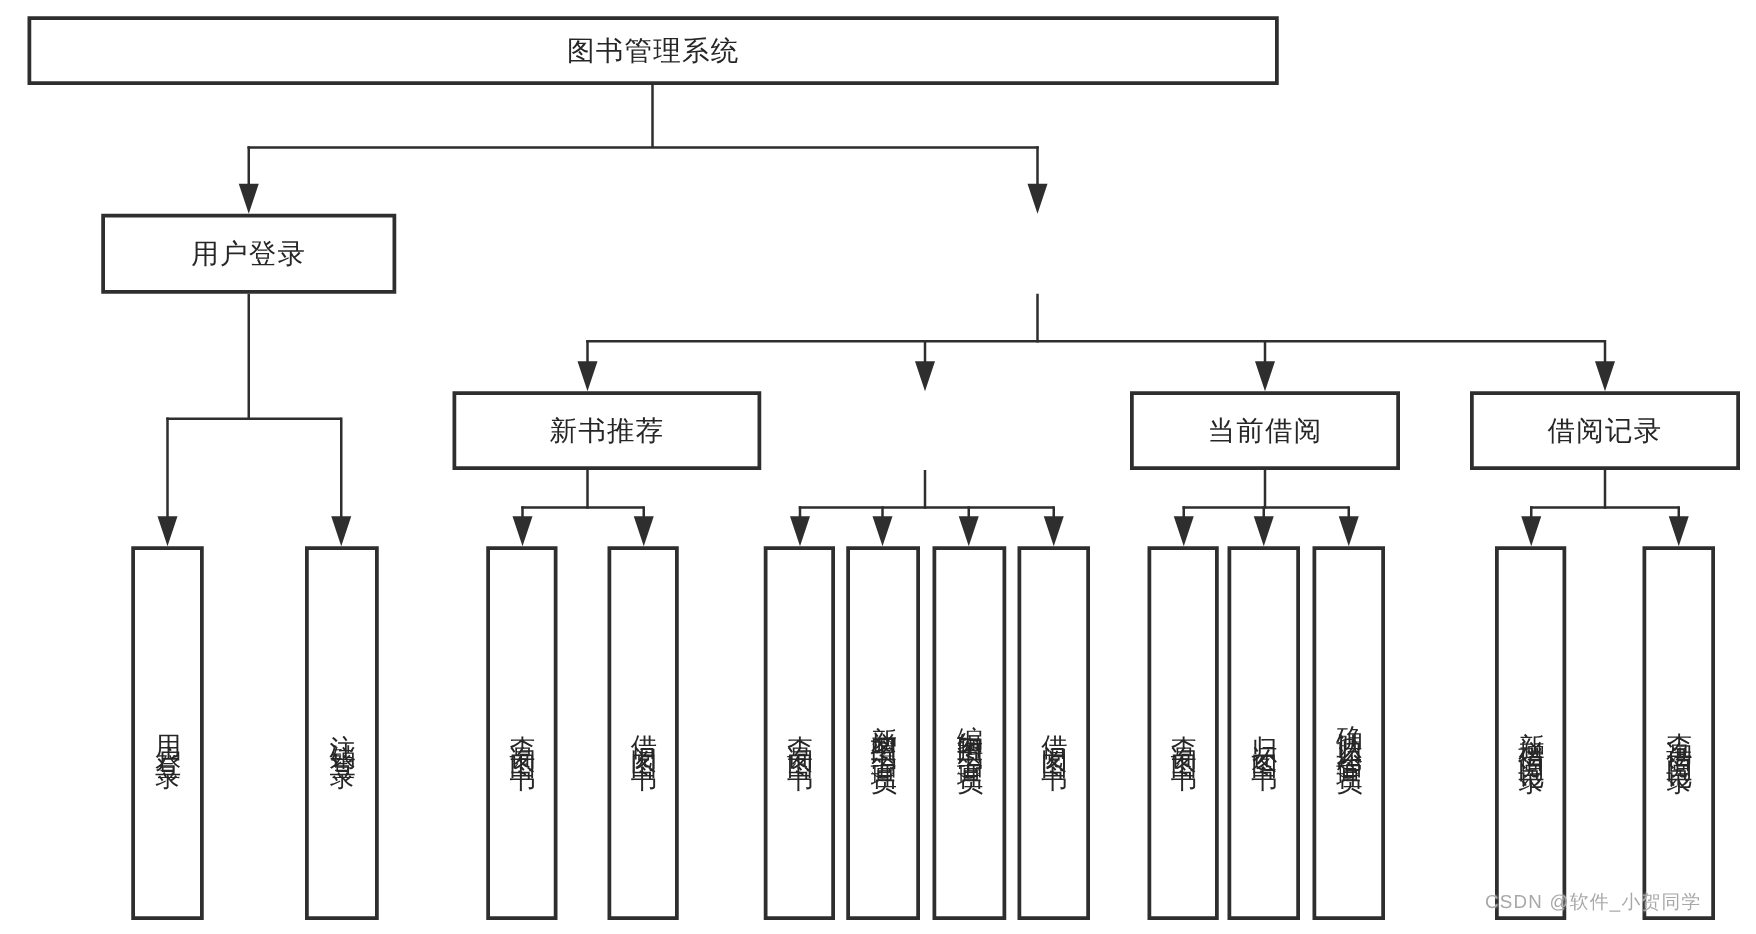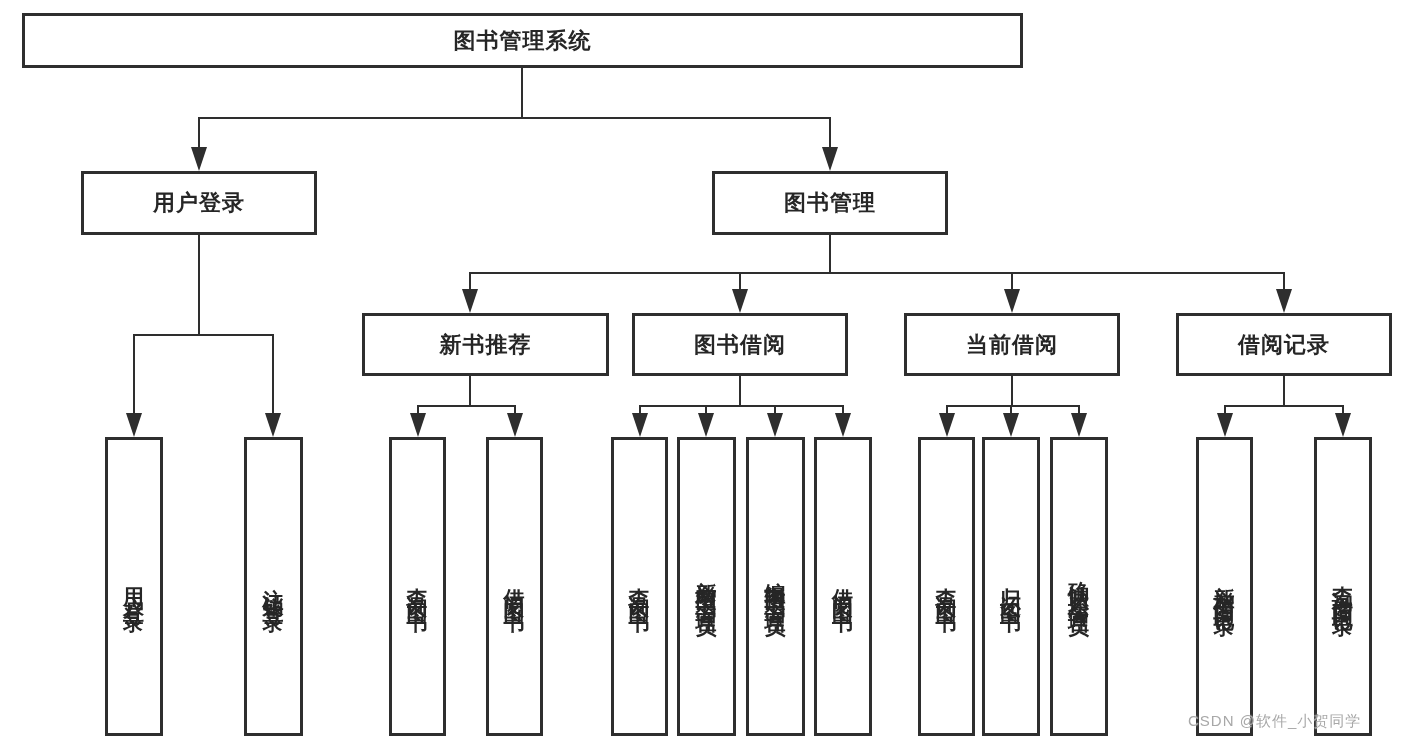--- a/index.html
+++ b/index.html
@@ -5,21 +5,21 @@
   :root{
     --line:#2e2e2e; --text:#262626; --watermark:#a8a8a8; --background:#ffffff;
   }
   html,body{margin:0;padding:0;background:var(--background);}
   body{font-family:"Liberation Sans","DejaVu Sans",sans-serif;}
   #canvas{position:relative;width:1405px;height:747px;background:var(--background);overflow:hidden;}
   .box{
     position:absolute;box-sizing:border-box;background:var(--background);
     border:3px solid var(--line);color:var(--text);
     display:flex;align-items:center;justify-content:center;
-    font-size:22px;letter-spacing:1px;white-space:nowrap;font-weight:bold;
+    font-size:22px;letter-spacing:1px;white-space:nowrap;
   }
   .leaf{
     writing-mode:vertical-rl;text-orientation:mixed;
     font-size:21px;letter-spacing:8px;line-height:1;
   }
   .vl,.hl{position:absolute;background:var(--line);}
   .vl{width:2px;}
   .hl{height:2px;}
   .ah{
     position:absolute;width:0;height:0;
@@ -32,24 +32,22 @@
   }
 </style>
 </head>
 <body>
 
 <div id="canvas">
 
   <div class="box" style="left:22px;top:13px;width:1001px;height:55px;">图书管理系统</div>
 
   <div class="box" style="left:81px;top:171px;width:236px;height:64px;">用户登录</div>
-  <div class="box" style="left:712px;top:171px;width:236px;height:64px;">图书管理</div>
 
   <div class="box" style="left:362px;top:313px;width:247px;height:63px;">新书推荐</div>
-  <div class="box" style="left:632px;top:313px;width:216px;height:63px;">图书借阅</div>
   <div class="box" style="left:904px;top:313px;width:216px;height:63px;">当前借阅</div>
   <div class="box" style="left:1176px;top:313px;width:216px;height:63px;">借阅记录</div>
 
   <div class="box leaf" style="left:105px;top:437px;width:58px;height:299px;">用户登录</div>
   <div class="box leaf" style="left:244px;top:437px;width:59px;height:299px;">注销登录</div>
 
   <div class="box leaf" style="left:389px;top:437px;width:57px;height:299px;">查询图书</div>
   <div class="box leaf" style="left:486px;top:437px;width:57px;height:299px;">借阅图书</div>
 
   <div class="box leaf" style="left:611px;top:437px;width:57px;height:299px;">查询图书</div>

